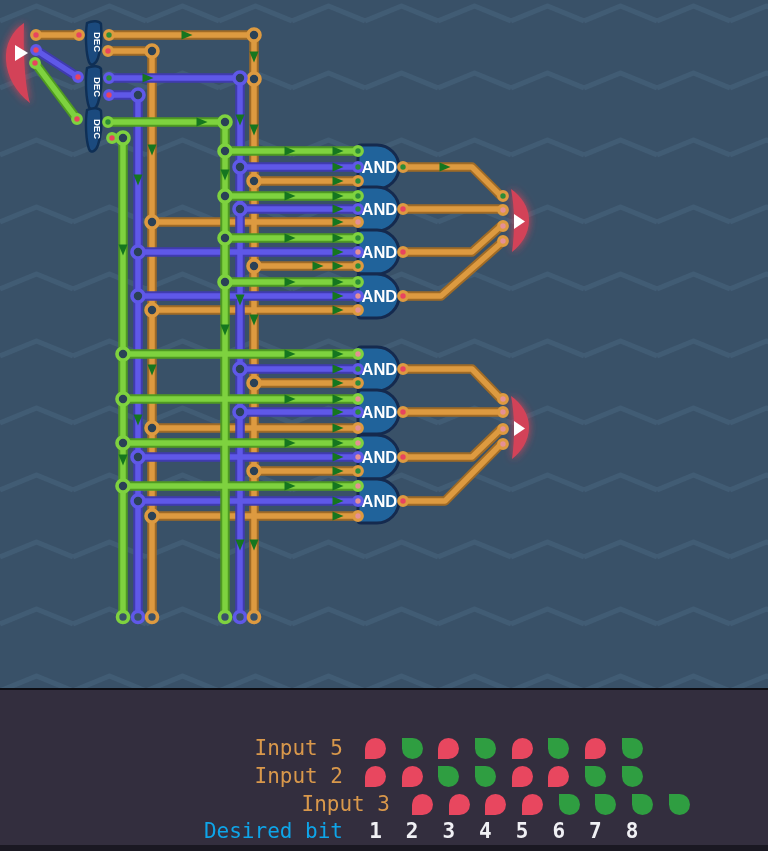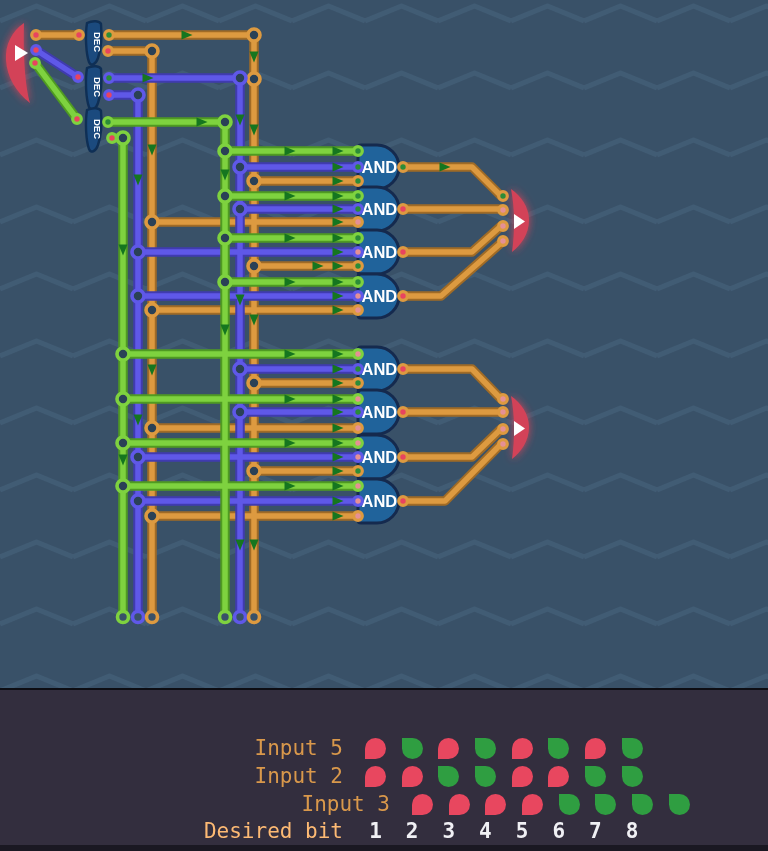--- a/index.html
+++ b/index.html
@@ -19,21 +19,21 @@
   }
   #panel-bottom-strip{
     position:absolute;left:0;bottom:0;width:768px;height:6px;background:#1a1822;
   }
   .tt-row{position:absolute;left:0;width:768px;height:23px;}
   .tt-label{
     position:absolute;left:0;top:0;width:343px;height:23px;
     text-align:right;font-size:21px;line-height:23px;white-space:pre;
   }
   .lbl-input{color:#d9984b;}
-  .lbl-desired{color:#fdba74;}
+  .lbl-desired{color:#0ea5e9;}
   .tt-slot{
     position:absolute;top:0;width:37px;height:23px;
     display:flex;align-items:center;justify-content:center;
   }
   .drop{width:21px;height:21px;}
   .drop-on{background:#2f9e41;border-radius:0 52% 52% 52%;}
   .drop-off{background:#e8475f;border-radius:52% 52% 52% 0;}
   .col-num{
     color:#f0f0f4;font-size:21px;font-weight:bold;line-height:23px;
   }

